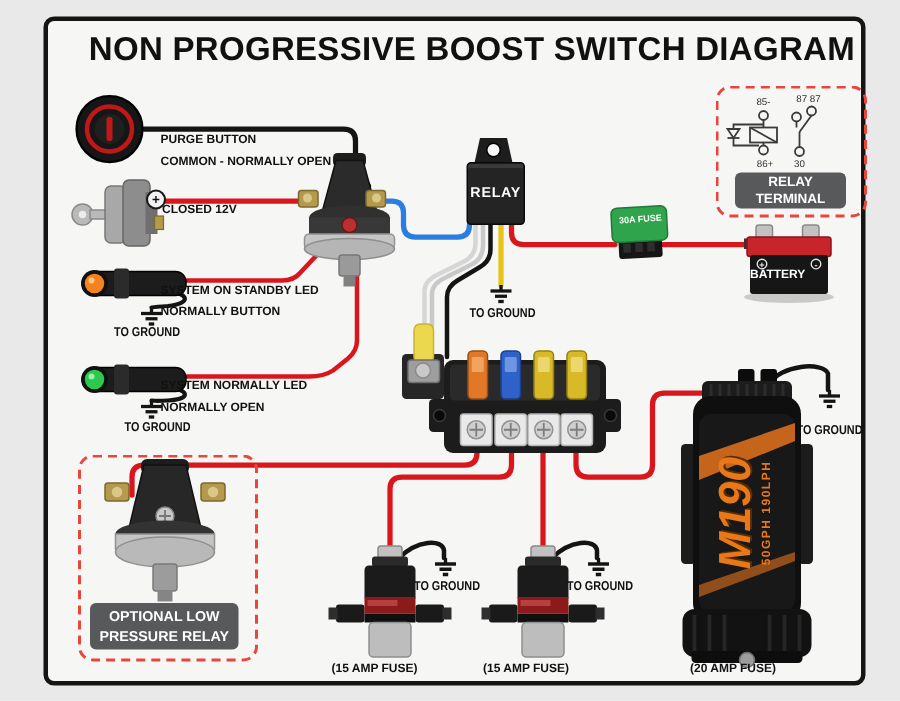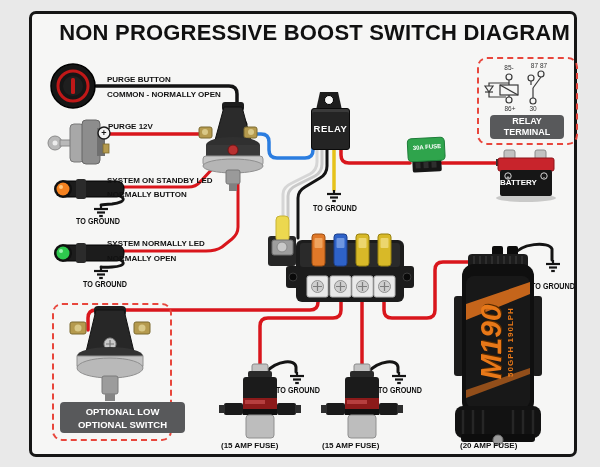--- a/index.html
+++ b/index.html
@@ -3,21 +3,21 @@
 <meta charset="utf-8">
 <style>
   html,body{margin:0;padding:0;background:#e9e9e9;}
   .stage{position:relative;width:600px;height:467px;background:#e9e9e9;overflow:hidden;
          font-family:"Liberation Sans",sans-serif;}
   .frame{position:absolute;left:29px;top:11px;width:542px;height:440px;border:3px solid #151515;
          border-radius:7px;background:#f6f6f5;}
   .title{position:absolute;left:30px;top:20px;width:540px;text-align:right;
          font:bold 22px "Liberation Sans",sans-serif;color:#111;letter-spacing:.2px;}
   svg.layer{position:absolute;left:0;top:0;}
-  .lbl{position:absolute;font:bold 8px "Liberation Sans",sans-serif;color:#111;white-space:nowrap;}
+  .lbl{position:absolute;font:bold 8px "Liberation Sans",sans-serif;color:#111;white-space:nowrap;margin-top:13px;}
   .gnd-lbl{position:absolute;font:bold 8.5px "Liberation Sans",sans-serif;color:#111;
            white-space:nowrap;text-align:center;transform:scaleX(.85);transform-origin:center;}
   .fuse-lbl{position:absolute;font:bold 8px "Liberation Sans",sans-serif;color:#111;
             text-align:left;white-space:nowrap;}
   .dashed-box{position:absolute;border:2px dashed #e8463c;border-radius:10px;}
   .tag{position:absolute;background:#58595b;color:#fff;text-align:center;border-radius:4px;
        font:bold 9px/11px "Liberation Sans",sans-serif;display:flex;flex-direction:column;
        justify-content:center;}
   .relay-body{position:absolute;left:311px;top:108px;width:37px;height:40px;background:#242424;
        border:1px solid #0a0a0a;border-radius:3px;color:#fff;text-align:center;
@@ -300,44 +300,44 @@
       <rect x="461" y="434" width="74" height="8" rx="3" fill="#0d0d0d"></rect>
       <circle cx="498" cy="440" r="5" fill="#9c9c9c" stroke="#6e6e6e"></circle>
     </g>
   </svg>
 
   <div class="dashed-box" style="left:477px;top:57px;width:97px;height:84px;"></div>
   <div class="dashed-box" style="left:52px;top:303px;width:116px;height:134px;"></div>
 
   <div class="lbl" style="left:107px;top:75px;">PURGE BUTTON</div>
   <div class="lbl" style="left:107px;top:90px;">COMMON - NORMALLY OPEN</div>
-  <div class="lbl" style="left:108px;top:122px;">PURGE 12V</div>
+  <div class="lbl" style="left:108px;top:122px;">CLOSED 12V</div>
 
   <div class="lbl" style="left:107px;top:176px;">SYSTEM ON STANDBY LED</div>
   <div class="lbl" style="left:107px;top:190px;">NORMALLY BUTTON</div>
   <div class="gnd-lbl" style="left:68px;top:216px;width:60px;">TO GROUND</div>
 
   <div class="lbl" style="left:107px;top:239px;">SYSTEM NORMALLY LED</div>
   <div class="lbl" style="left:107px;top:254px;">NORMALLY OPEN</div>
   <div class="gnd-lbl" style="left:75px;top:279px;width:60px;">TO GROUND</div>
 
   <div class="relay-body">RELAY</div>
   <div class="gnd-lbl" style="left:300px;top:203px;width:70px;">TO GROUND</div>
 
   <div class="tag" style="left:490px;top:115px;width:74px;height:24px;">
     <span>RELAY</span>
     <span>TERMINAL</span>
   </div>
 
   <div class="fuse30-lbl">30A FUSE</div>
   <div class="battery-lbl">BATTERY</div>
 
-  <div class="tag" style="left:60px;top:402px;width:125px;height:31px;font-size:9.5px;line-height:13px;">
+  <div class="tag" style="left:60px;top:402px;width:99px;height:31px;font-size:9.5px;line-height:13px;">
     <span>OPTIONAL LOW</span>
-    <span>OPTIONAL SWITCH</span>
+    <span>PRESSURE RELAY</span>
   </div>
 
   <div class="gnd-lbl" style="left:268px;top:385px;width:60px;">TO GROUND</div>
   <div class="gnd-lbl" style="left:370px;top:385px;width:60px;">TO GROUND</div>
   <div class="gnd-lbl" style="left:523px;top:281px;width:60px;">TO GROUND</div>
 
   <div class="fuse-lbl" style="left:221px;top:441px;width:80px;">(15 AMP FUSE)</div>
   <div class="fuse-lbl" style="left:322px;top:441px;width:80px;">(15 AMP FUSE)</div>
   <div class="fuse-lbl" style="left:460px;top:441px;width:80px;">(20 AMP FUSE)</div>
 

